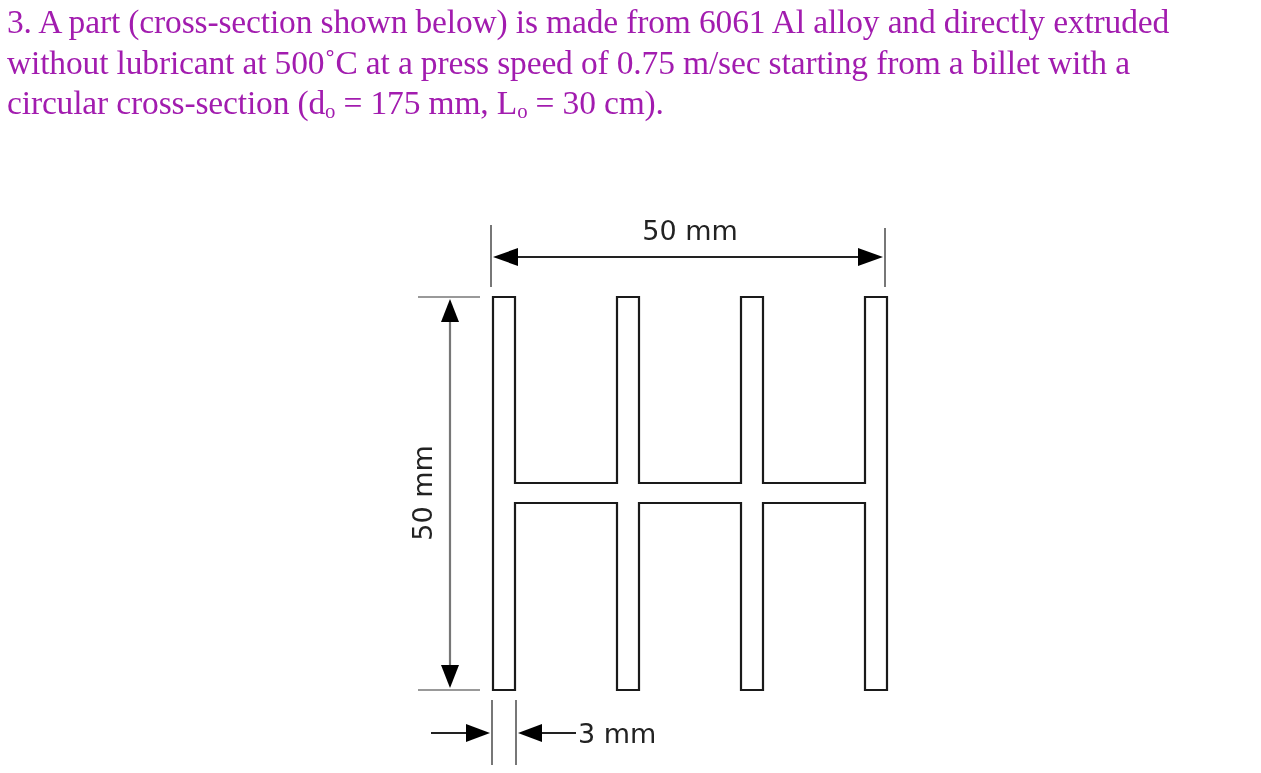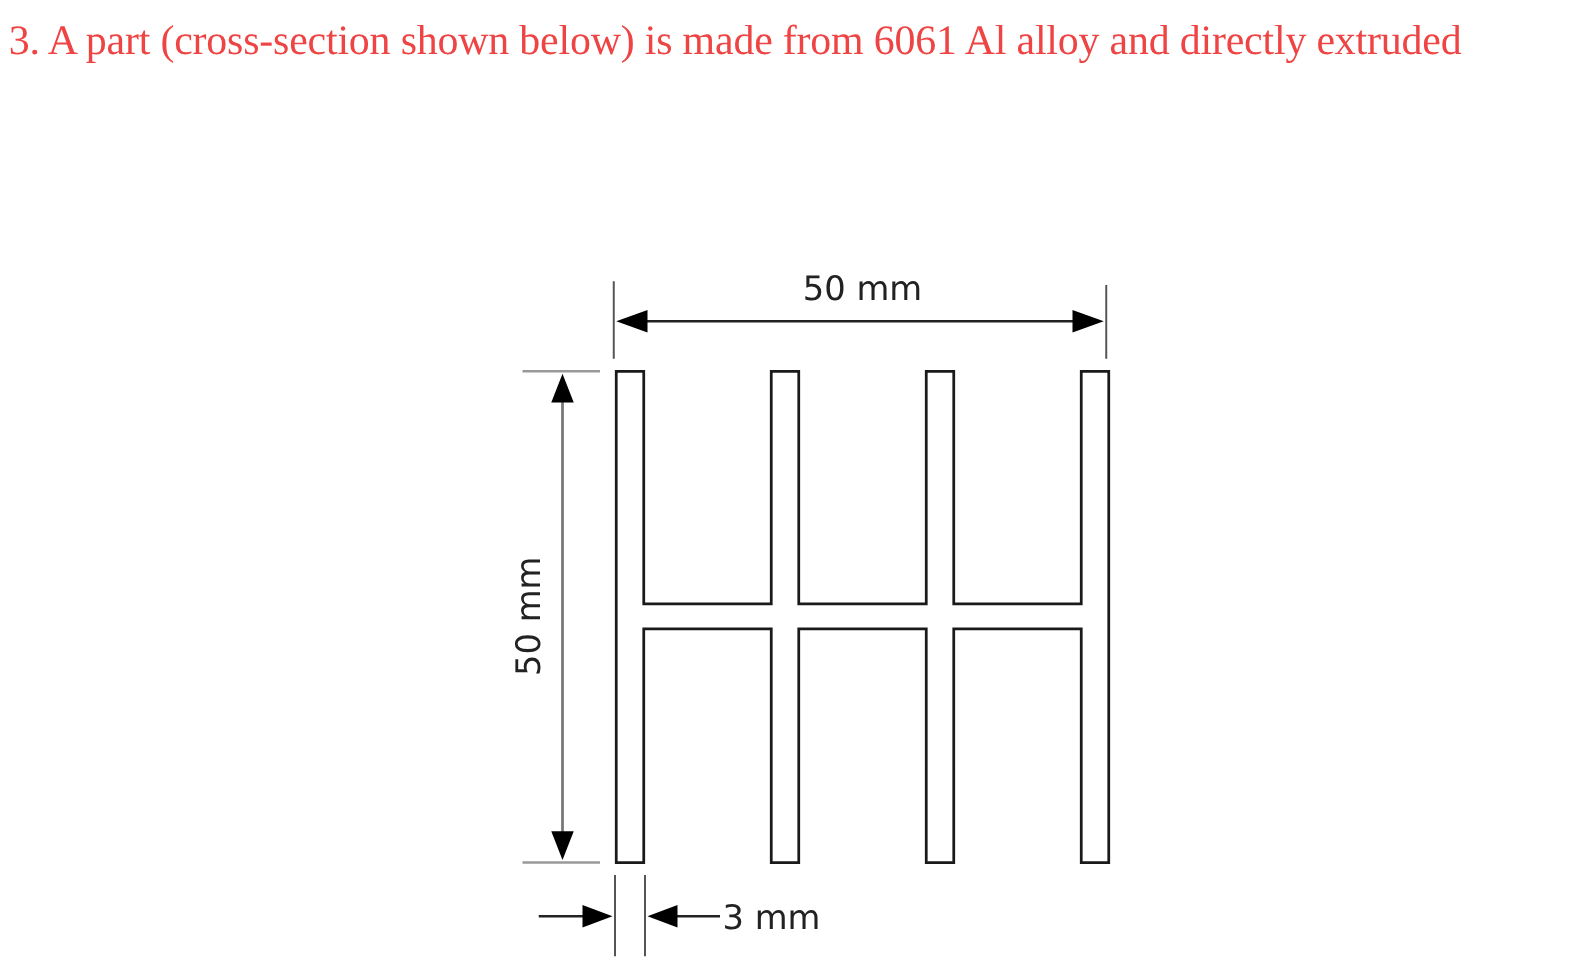--- a/index.html
+++ b/index.html
@@ -9,26 +9,26 @@
     }
     body {
       width: 1261px;
       height: 773px;
       position: relative;
       overflow: hidden;
     }
     .problem {
       position: absolute;
       left: 7px;
-      top: 13px;
+      top: 2px;
       width: 1254px;
       font-family: "Liberation Serif", serif;
       font-size: 33.5px;
       line-height: 40.5px;
-      color: #ef4444;
+      color: #a21caf;
       letter-spacing: -0.15px;
     }
     .problem .line {
       white-space: nowrap;
       display: block;
     }
     .sub {
       font-size: 0.62em;
       vertical-align: -0.2em;
       line-height: 0;
@@ -44,20 +44,22 @@
       font-family: "DejaVu Sans", sans-serif;
       font-size: 27px;
       fill: #222222;
     }
   </style>
 </head>
 <body>
 
 <div class="problem">
   <span class="line">3. A part (cross-section shown below) is made from 6061 Al alloy and directly extruded</span>
+  <span class="line">without lubricant at 500˚C at a press speed of 0.75 m/sec starting from a billet with a</span>
+  <span class="line"><span>circular cross-section (d</span><span class="sub">o</span><span> = 175 mm, L</span><span class="sub">o</span><span> = 30 cm).</span></span>
 </div>
 
 <svg class="diagram" viewBox="0 0 1261 773" xmlns="http://www.w3.org/2000/svg">
   <defs>
     <marker id="arrow" viewBox="0 0 10 10" refX="10" refY="5" markerWidth="7" markerHeight="5" orient="auto-start-reverse" markerUnits="userSpaceOnUse">
     </marker>
   </defs>
 
   <g fill="none" stroke="#1a1a1a" stroke-width="2.2" stroke-linejoin="miter">
     <path d="

